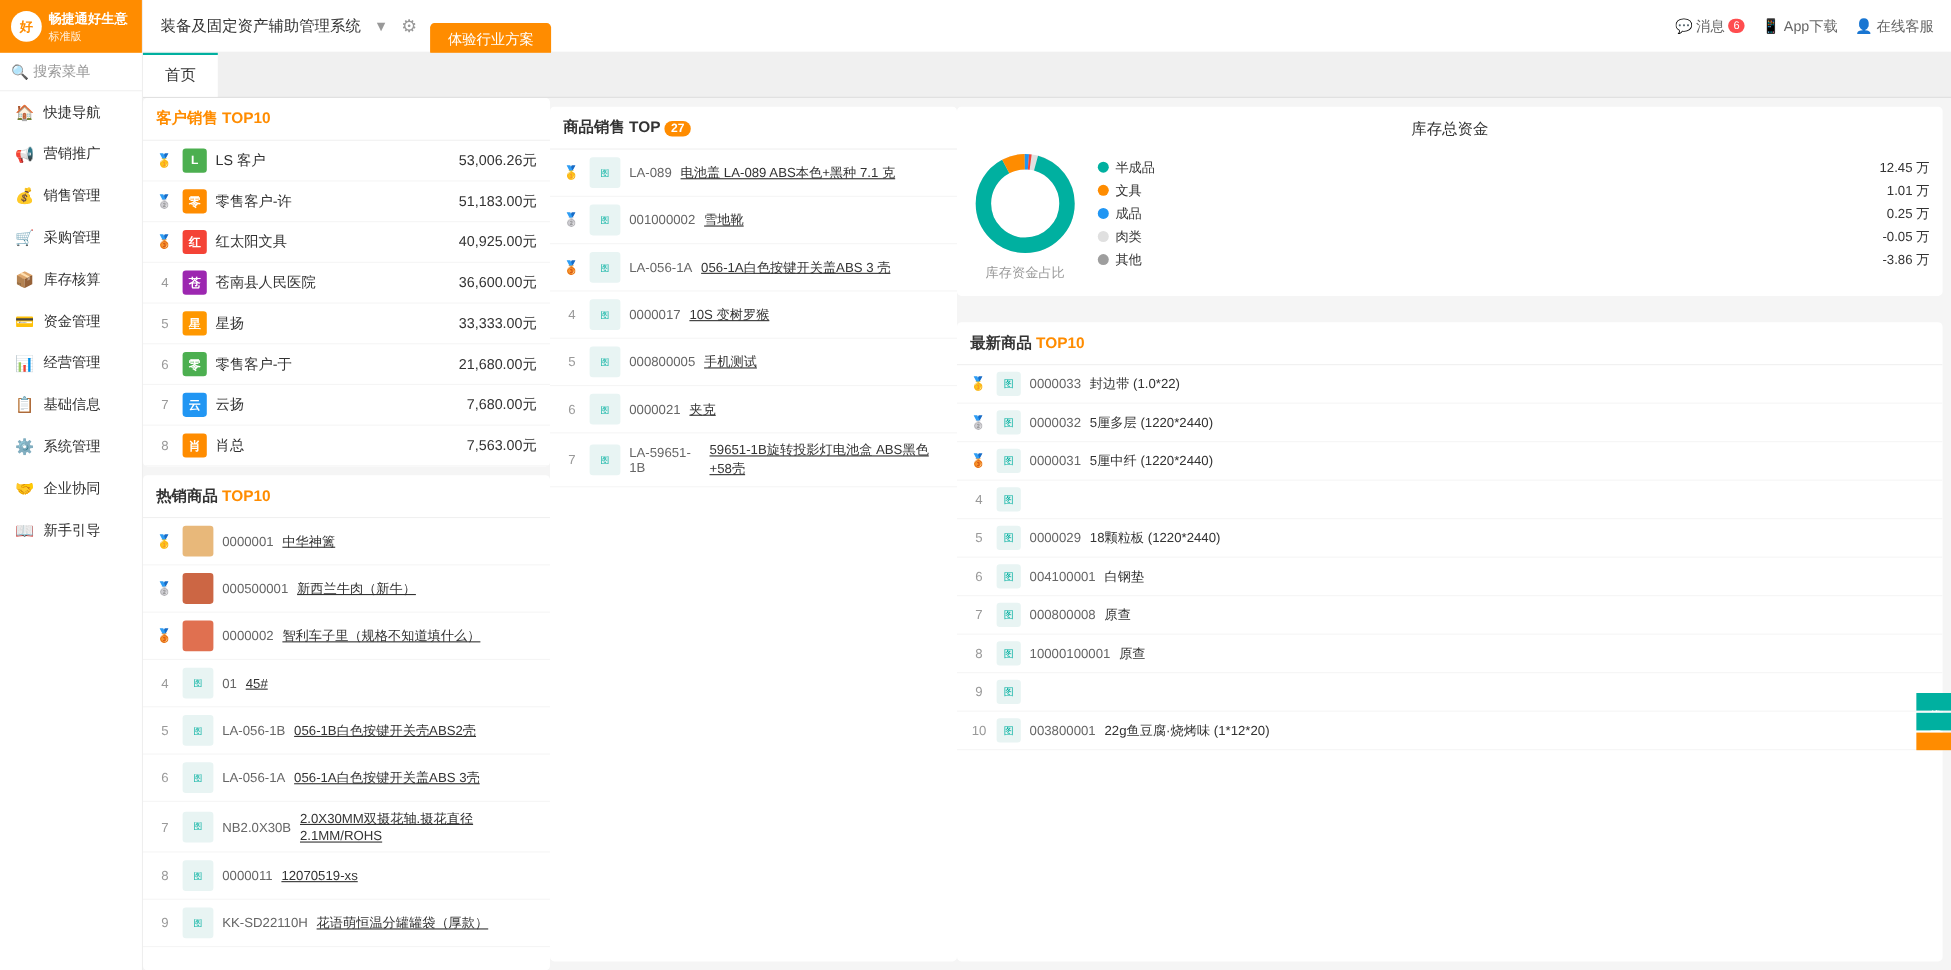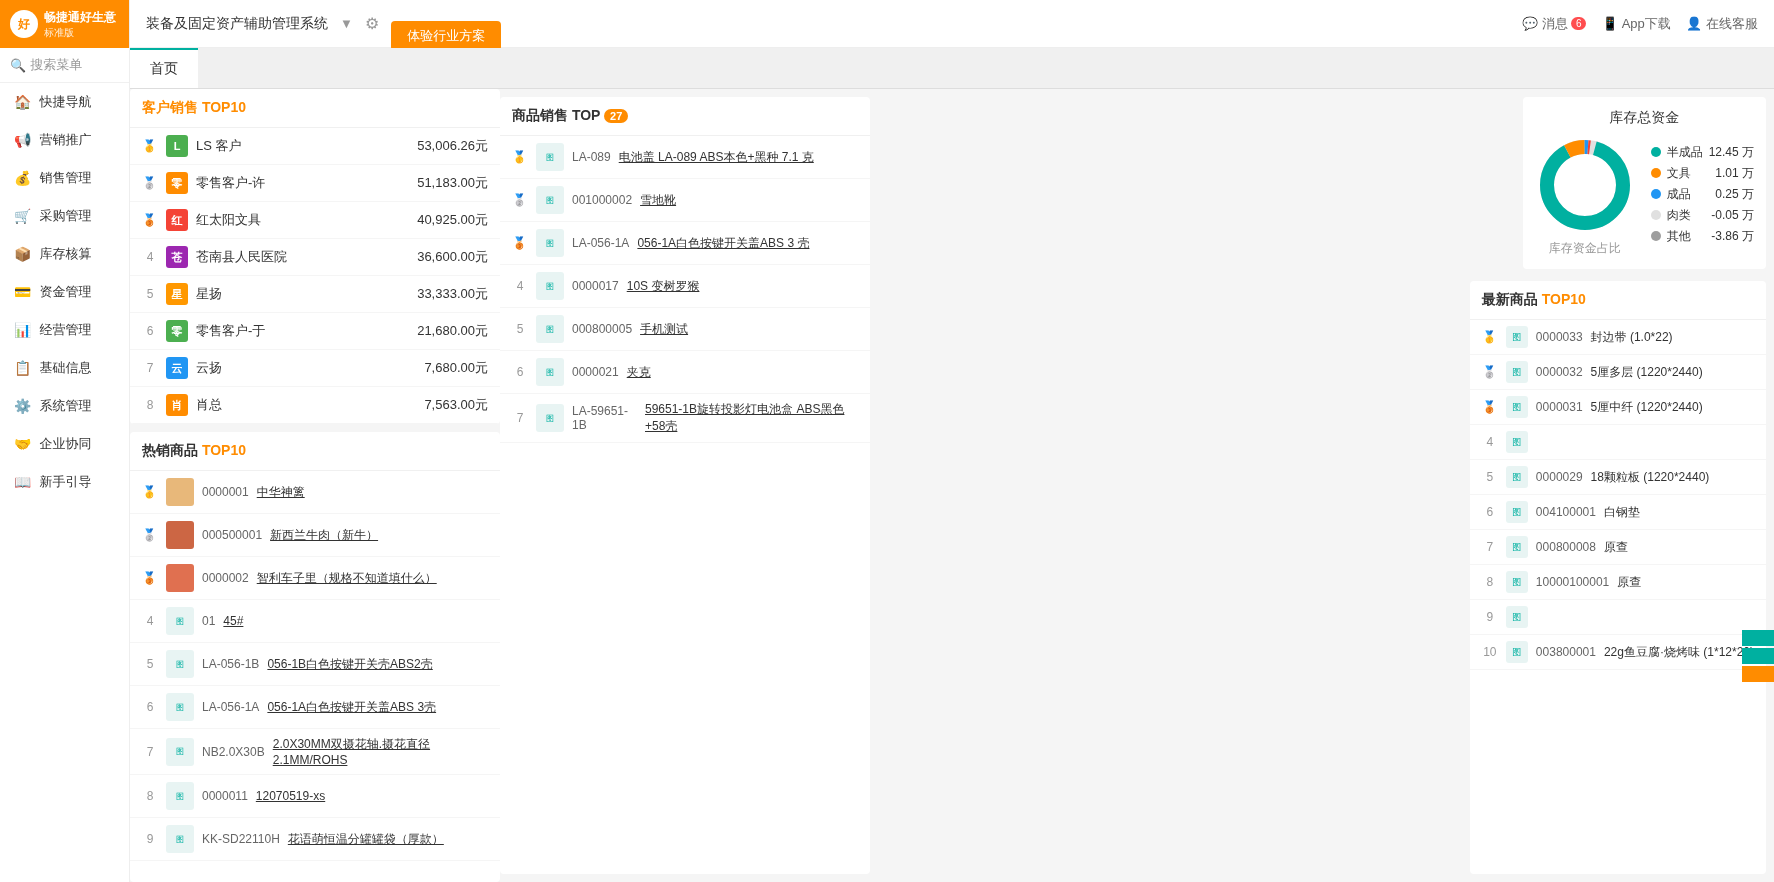--- a/index.html
+++ b/index.html
@@ -601,21 +601,21 @@
               </div>
     <div class="product-info">
       <span class="product-code">LA-59651-1B</span>
       <span class="product-name">59651-1B旋转投影灯电池盒 ABS黑色+58壳</span>
     </div>
   </div>
           </div>
       </div>
     </div>
 
-    <div style="flex:1;display:flex;flex-direction:column;gap:12px;padding:8px 8px 8px 0;overflow:hidden;align-items:flex-end;">
+    <div style="flex:1;display:flex;flex-direction:column;gap:24px;padding:8px 8px 8px 0;overflow:hidden;">
 
       <div class="panel inventory-panel">
         <div class="inventory-title">库存总资金</div>
         <div class="inventory-chart-area">
 
           <div class="donut-chart">
             <svg width="100" height="100" viewBox="0 0 100 100">
 
               <circle cx="50" cy="50" r="38" fill="none" stroke="#e0e0e0" stroke-width="14"></circle>
 

